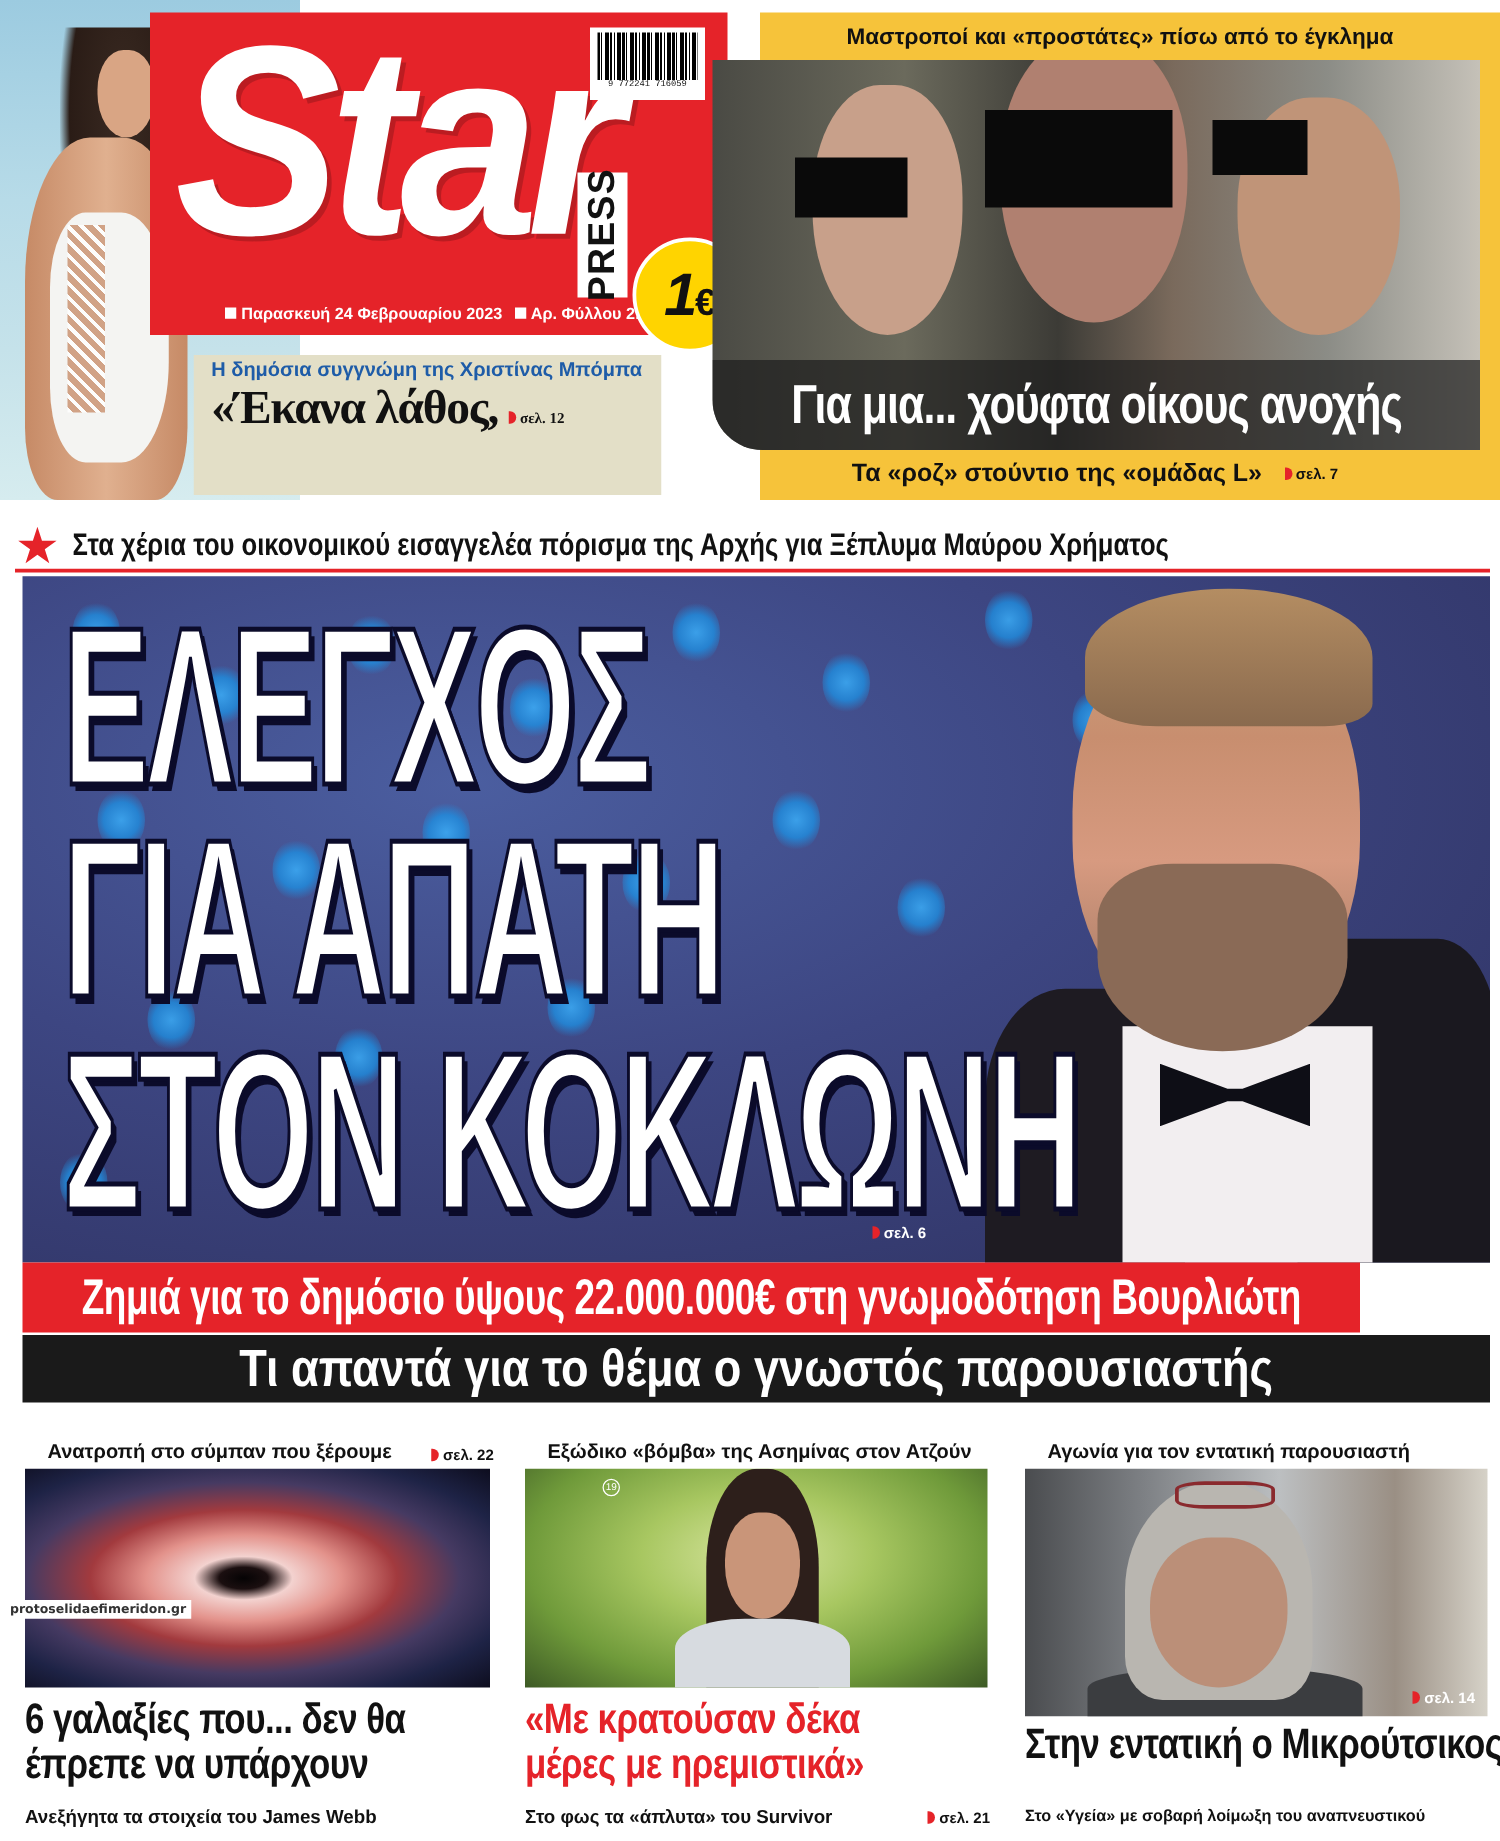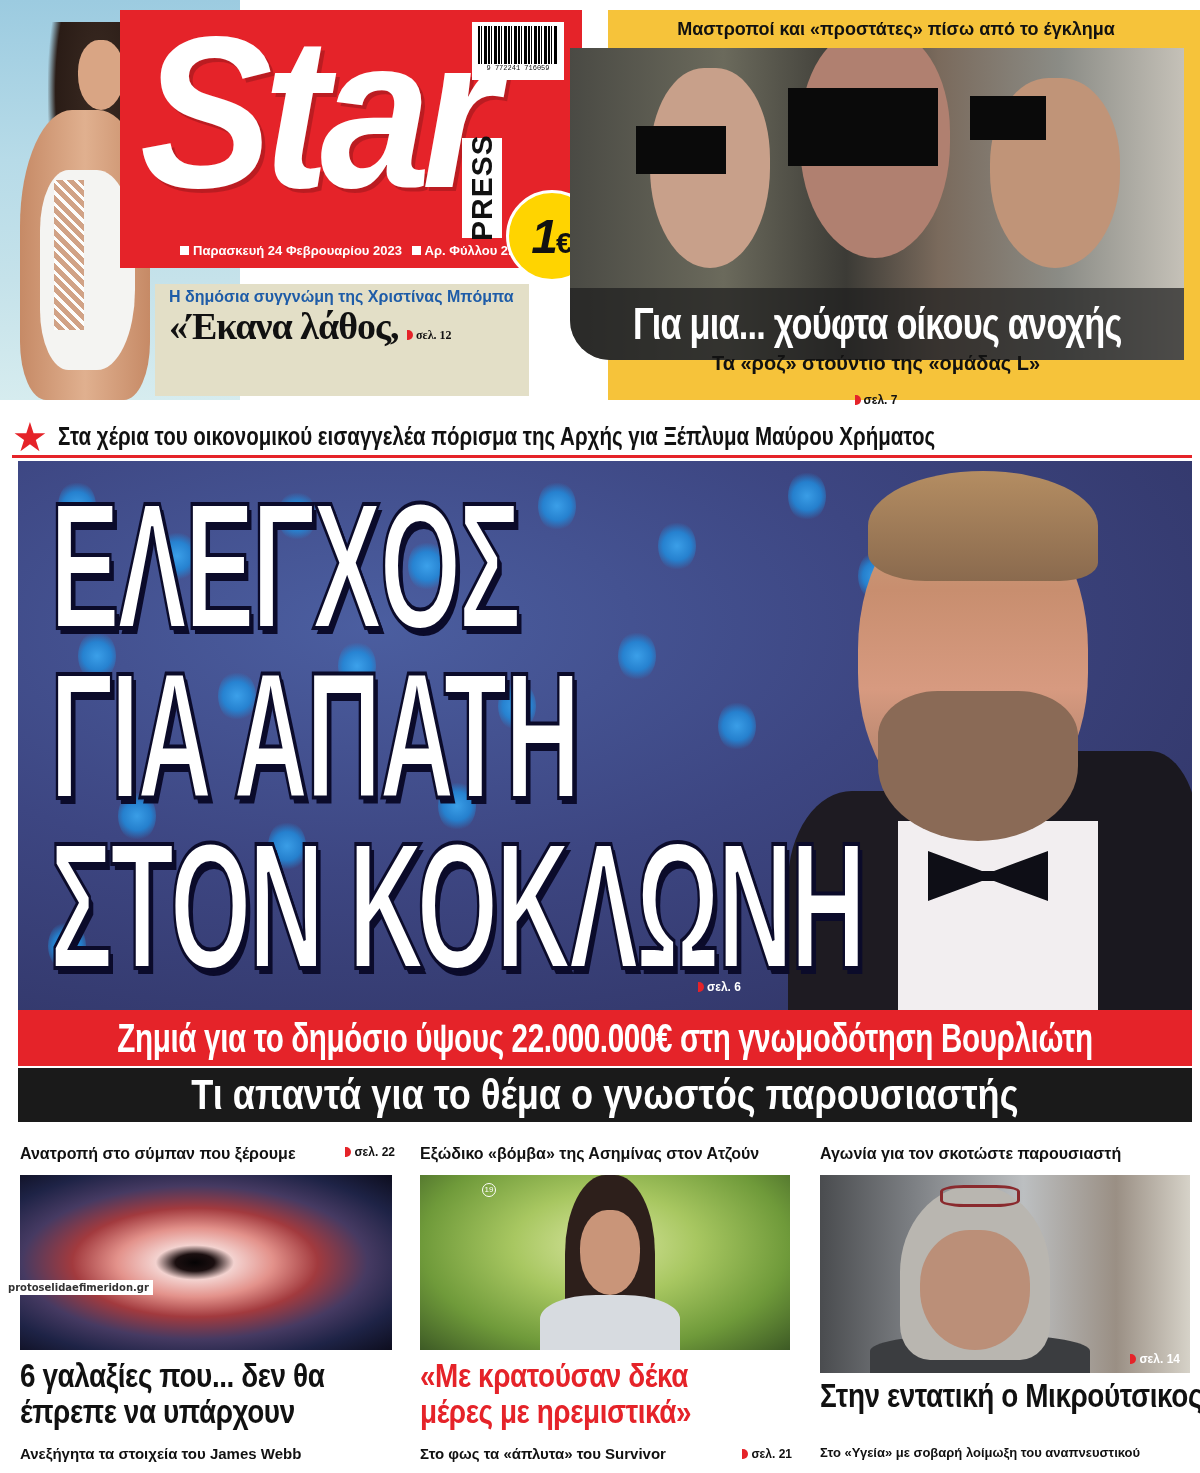--- a/index.html
+++ b/index.html
@@ -88,21 +88,21 @@
     border-radius: 0 0 0 40px; }
   .tr-face { position:absolute; border-radius: 45% 45% 50% 50%; background: #c8a08a; }
   .tr-bar { position:absolute; background:#0a0a0a; }
   .tr-headline { position:absolute; left: 0; top: 240px; width: 614px; height: 72px;
     background: rgba(30,30,30,.72); display:flex; align-items:center; justify-content:center;
     color:#fff; font-weight:900; font-size: 44px; white-space: nowrap; letter-spacing: -1px;
     font-family: "Liberation Sans", sans-serif; transform-origin: center; }
   .tr-headline span { display:inline-block; transform: scaleX(0.78); }
   .tr-sub { position:absolute; left:-40px; top: 350px; width: 616px; height: 38px;
     display:flex; align-items:center; justify-content:center; gap: 18px;
-    color:#111; font-weight:700; font-size: 20px; white-space: nowrap; flex-direction: column; }
+    color:#111; font-weight:700; font-size: 20px; white-space: nowrap; }
 
   
   .strap {
     left: 12px; top: 418px; width: 1180px; height: 40px;
     display:flex; align-items:center; gap: 10px;
     border-bottom: 3px solid #e52329;
   }
   .star { width: 36px; height: 36px; color:#e52329; font-size: 40px; line-height: 36px; }
   .strap-text { font-weight: 700; font-size: 25px; color:#111; white-space: nowrap; transform: scaleX(0.82); transform-origin: left center; }
 
@@ -133,30 +133,30 @@
     background: #8a6a56; }
   .hero-shirt { position:absolute; left: 110px; top: 360px; width: 200px; height: 200px; background:#f2eef0; }
   .hero-jacket-l { position:absolute; left: 0; top: 330px; width: 160px; height: 230px; background: #1e1b22; border-radius: 40% 0 0 0; }
   .hero-jacket-r { position:absolute; left: 250px; top: 290px; width: 160px; height: 270px; background: #1a181f; border-radius: 0 30% 0 0; }
   .hero-bow { position:absolute; left: 140px; top: 390px; width: 120px; height: 50px;
     background: #0e0e16; clip-path: polygon(0 0, 45% 40%, 55% 40%, 100% 0, 100% 100%, 55% 60%, 45% 60%, 0 100%); }
   .hero-pageref { position:absolute; left: 680px; top: 516px; color:#fff; }
   .hero-pageref .page-ref { color:#fff; }
 
   
-  .red-bar { left: 18px; top: 1010px; width: 1174px; height: 56px; background: #e52329;
+  .red-bar { left: 18px; top: 1010px; width: 1070px; height: 56px; background: #e52329;
     display:flex; align-items:center; justify-content:center; }
   .red-bar span { color:#fff; font-weight:900; font-size: 40px; white-space: nowrap; display:inline-block; transform: scaleX(0.74); letter-spacing: -0.5px; }
   .black-bar { left: 18px; top: 1068px; width: 1174px; height: 54px; background: #1a1a1a;
     display:flex; align-items:center; justify-content:center; }
   .black-bar span { color:#fff; font-weight:900; font-size: 42px; white-space: nowrap; display:inline-block; transform: scaleX(0.86); }
 
   
   .col { top: 1145px; height: 328px; }
-  .col-kicker { font-weight: 700; font-size: 16px; color:#111; white-space: nowrap; height: 26px; display:flex; align-items:flex-start; justify-content:space-between; }
+  .col-kicker { font-weight: 700; font-size: 16px; color:#111; white-space: nowrap; height: 26px; display:flex; align-items:flex-end; justify-content:space-between;margin-left:18px; }
   .col-img { position: absolute; top: 30px; height: 175px; overflow: hidden; }
   .col-title { position:absolute; font-weight: 900; font-size: 34px; line-height: 36px; white-space: nowrap;
     transform: scaleX(0.82); transform-origin: left top; letter-spacing: -0.5px; }
   .col-sub { position:absolute; font-weight: 700; font-size: 15px; color:#111; white-space: nowrap;
     display:flex; justify-content:space-between; align-items:center; }
 
   .galaxy { background: radial-gradient(ellipse at 47% 50%, #050304 0%, #1b0f10 7%, #f3d2cf 14%, #e3928b 28%, #a23a3e 44%, #463a62 62%, #1e2346 80%, #0d0d1e 100%); }
   .watermark { position:absolute; left: 4px; top: 1280px; background:#fff; color:#333; font-size: 10px; font-weight:700; padding: 2px 4px;
     font-family: "DejaVu Sans", sans-serif; }
 
@@ -313,21 +313,21 @@
     <div>μέρες με ηρεμιστικά»</div>
   </div>
   <div class="col-sub" style="left:0;top:300px;width:372px;">
     <span>Στο φως τα «άπλυτα» του Survivor</span>
     <span class="page-ref"><span class="dot"></span><span>σελ. 21</span></span>
   </div>
 </div>
 
 <div class="abs col" style="left:820px;width:372px;">
   <div class="col-kicker">
-    <span>Αγωνία για τον σκοτώστε παρουσιαστή</span>
+    <span>Αγωνία για τον εντατική παρουσιαστή</span>
   </div>
   <div class="col-img crowd" style="left:0;width:370px;height:198px;">
     <div class="man-coat" style="top:160px;"></div>
     <div class="man-hair"></div>
     <div class="man-face"></div>
     <div class="glasses"></div>
     <div class="col3-pageref">
       <span class="page-ref"><span class="dot"></span><span>σελ. 14</span></span>
     </div>
   </div>

